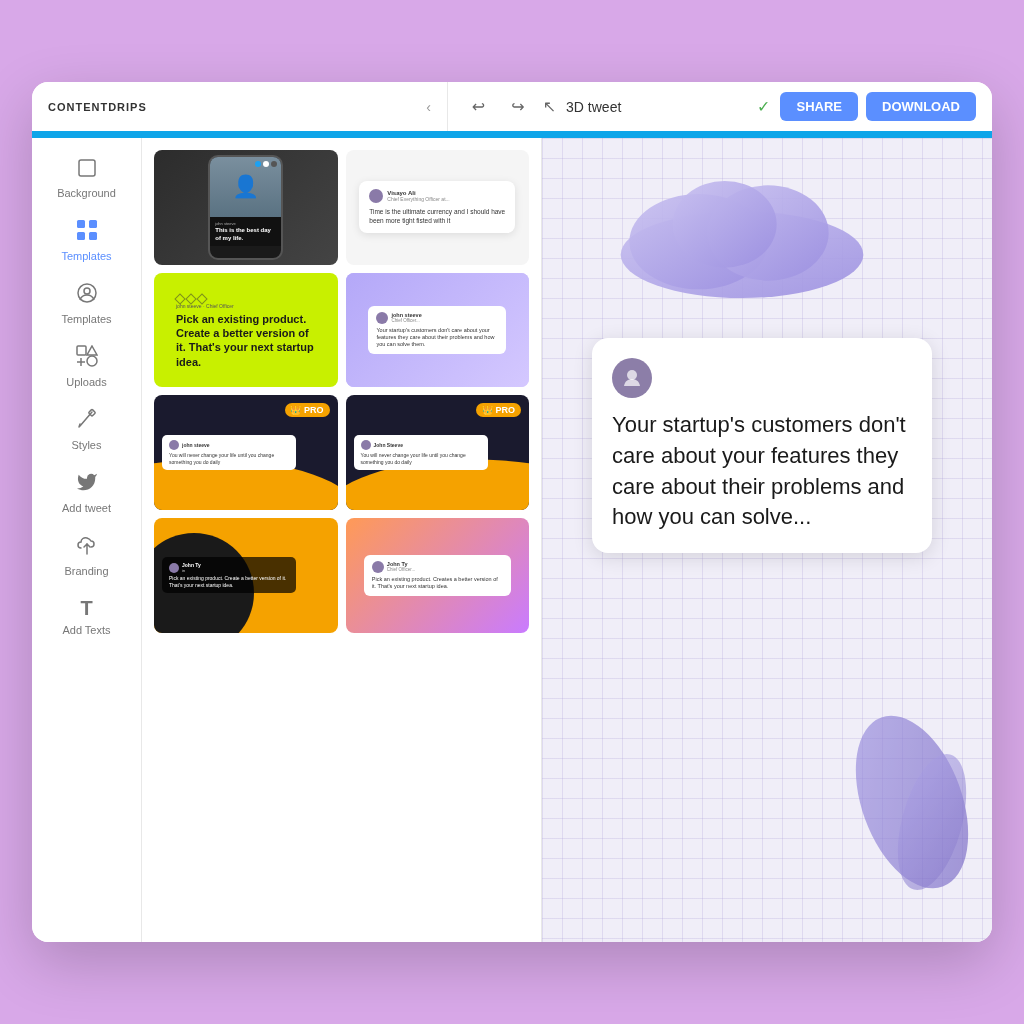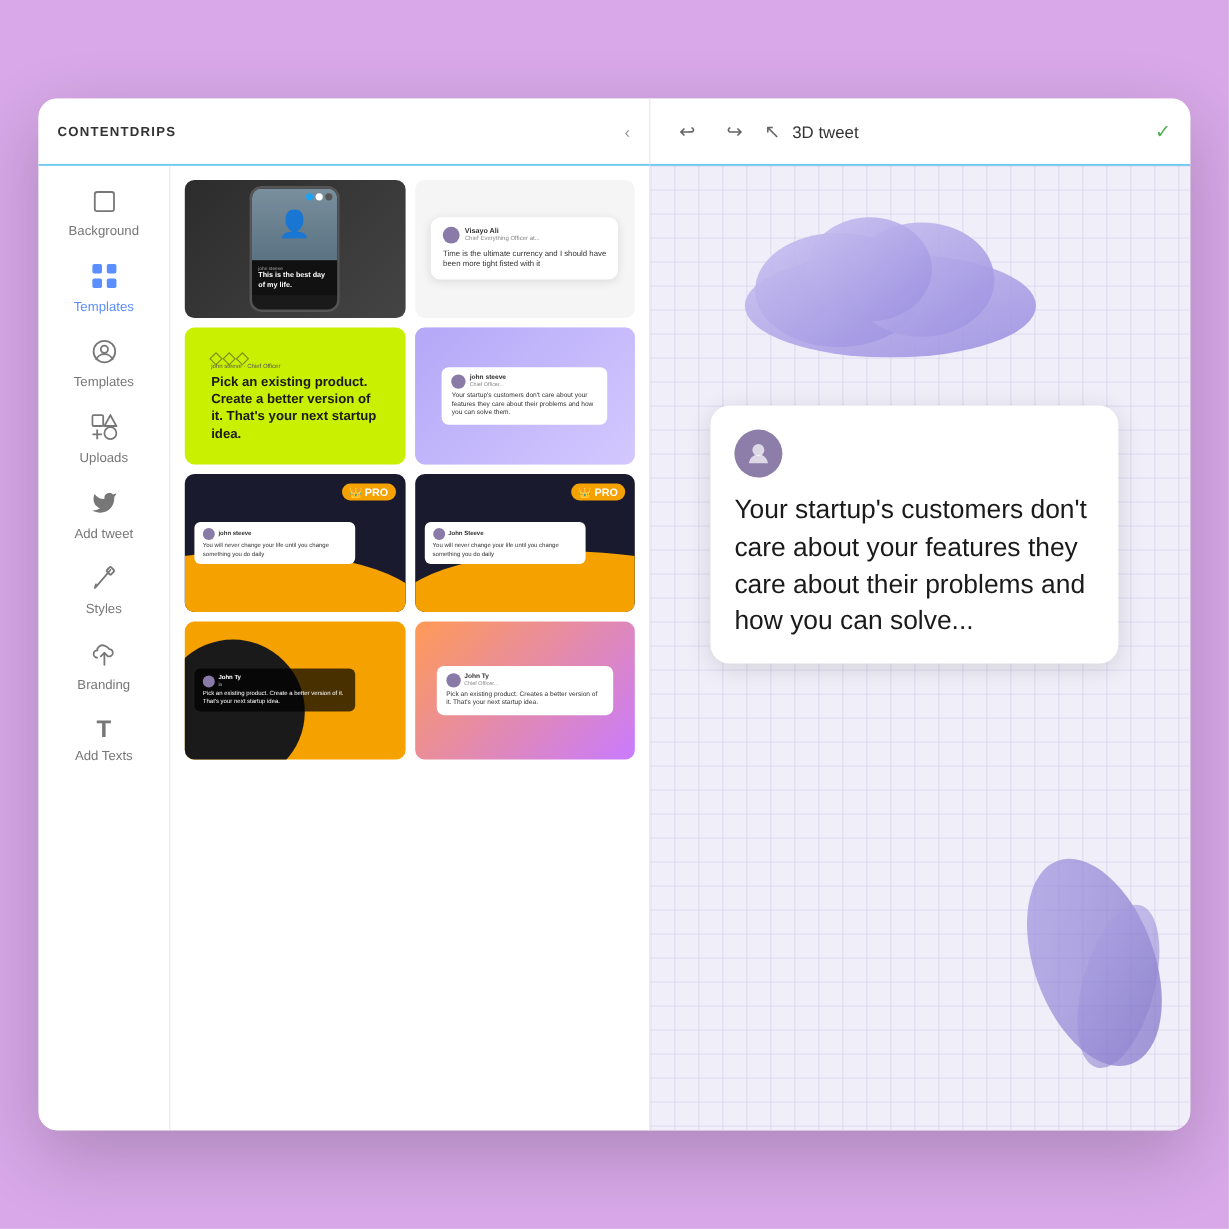--- a/index.html
+++ b/index.html
@@ -21,21 +21,21 @@
       box-shadow: 0 20px 60px rgba(0,0,0,0.2);
       display: flex;
       flex-direction: column;
       overflow: hidden;
     }
     
     .top-bar {
       display: flex;
       height: 56px;
       background: #fff;
-      border-bottom: 1px solid #0ea5e9;
+      border-bottom: 7px solid #0ea5e9;
     }
     .left-panel-header {
       width: 510px;
       display: flex;
       align-items: center;
       padding: 0 16px;
       border-right: 1px solid #e8e8e8;
       height: 100%;
     }
     .app-logo {
@@ -325,20 +325,24 @@
     <div class="left-panel-header">
       <span class="app-logo">CONTENTDRIPS</span>
       <span class="collapse-btn">‹</span>
     </div>
     <div class="right-panel-header">
       <button class="toolbar-btn">↩</button>
       <button class="toolbar-btn">↪</button>
       <span class="cursor-tool">↖</span>
       <input class="doc-title-input" value="3D tweet" style="">
       <span class="check-icon">✓</span>
+      <div class="header-actions">
+        <button class="btn-share">SHARE</button>
+        <button class="btn-download">DOWNLOAD</button>
+      </div>
     </div>
   </div>
 
   <div class="main-content">
 
     <div class="sidebar">
       <div class="sidebar-item">
         <span class="icon">
           <svg width="20" height="20" viewBox="0 0 20 20" fill="none">
             <rect x="2" y="2" width="16" height="16" rx="2" stroke="#777" stroke-width="1.5" fill="none"></rect>
@@ -374,35 +378,35 @@
             <polygon points="16,1 21,10 11,10" fill="none" stroke="#777" stroke-width="1.5"></polygon>
             <circle cx="16" cy="16" r="5" stroke="#777" stroke-width="1.5" fill="none"></circle>
             <line x1="5" y1="13" x2="5" y2="21" stroke="#777" stroke-width="1.5"></line>
             <line x1="1" y1="17" x2="9" y2="17" stroke="#777" stroke-width="1.5"></line>
           </svg>
         </span>
         <span class="label">Uploads</span>
       </div>
       <div class="sidebar-item">
         <span class="icon">
-          <svg width="22" height="22" viewBox="0 0 24 24" fill="#777">
-            <path d="M23 3a10.9 10.9 0 01-3.14 1.53 4.48 4.48 0 00-7.86 3v1A10.66 10.66 0 013 4s-4 9 5 13a11.64 11.64 0 01-7 2c9 5 20 0 20-11.5a4.5 4.5 0 00-.08-.83A7.72 7.72 0 0023 3z" fill="#777"></path>
-          </svg>
-        </span>
-        <span class="label">Add tweet</span>
-      </div>
-      <div class="sidebar-item">
-        <span class="icon">
           <svg width="22" height="22" viewBox="0 0 22 22" fill="none">
             <line x1="4" y1="18" x2="16" y2="4" stroke="#777" stroke-width="1.5" stroke-linecap="round"></line>
             <rect x="14" y="2" width="5" height="5" rx="1" transform="rotate(45 16 4)" stroke="#777" stroke-width="1.5" fill="none"></rect>
             <path d="M3 19l1-3" stroke="#777" stroke-width="1.5" stroke-linecap="round"></path>
           </svg>
         </span>
         <span class="label">Styles</span>
+      </div>
+      <div class="sidebar-item">
+        <span class="icon">
+          <svg width="22" height="22" viewBox="0 0 24 24" fill="#777">
+            <path d="M23 3a10.9 10.9 0 01-3.14 1.53 4.48 4.48 0 00-7.86 3v1A10.66 10.66 0 013 4s-4 9 5 13a11.64 11.64 0 01-7 2c9 5 20 0 20-11.5a4.5 4.5 0 00-.08-.83A7.72 7.72 0 0023 3z" fill="#777"></path>
+          </svg>
+        </span>
+        <span class="label">Add tweet</span>
       </div>
       <div class="sidebar-item">
         <span class="icon">
           <svg width="22" height="22" viewBox="0 0 22 22" fill="none">
             <path d="M5 14s-3 0-3-3 3-3 3-3c0-3 3-5 6-4s4 3 4 3 3 0 3 3-3 3-3 3" stroke="#777" stroke-width="1.5" fill="none" stroke-linecap="round"></path>
             <line x1="11" y1="10" x2="11" y2="20" stroke="#777" stroke-width="1.5" stroke-linecap="round"></line>
             <polyline points="8,13 11,10 14,13" stroke="#777" stroke-width="1.5" fill="none" stroke-linecap="round" stroke-linejoin="round"></polyline>
           </svg>
         </span>
         <span class="label">Branding</span>

